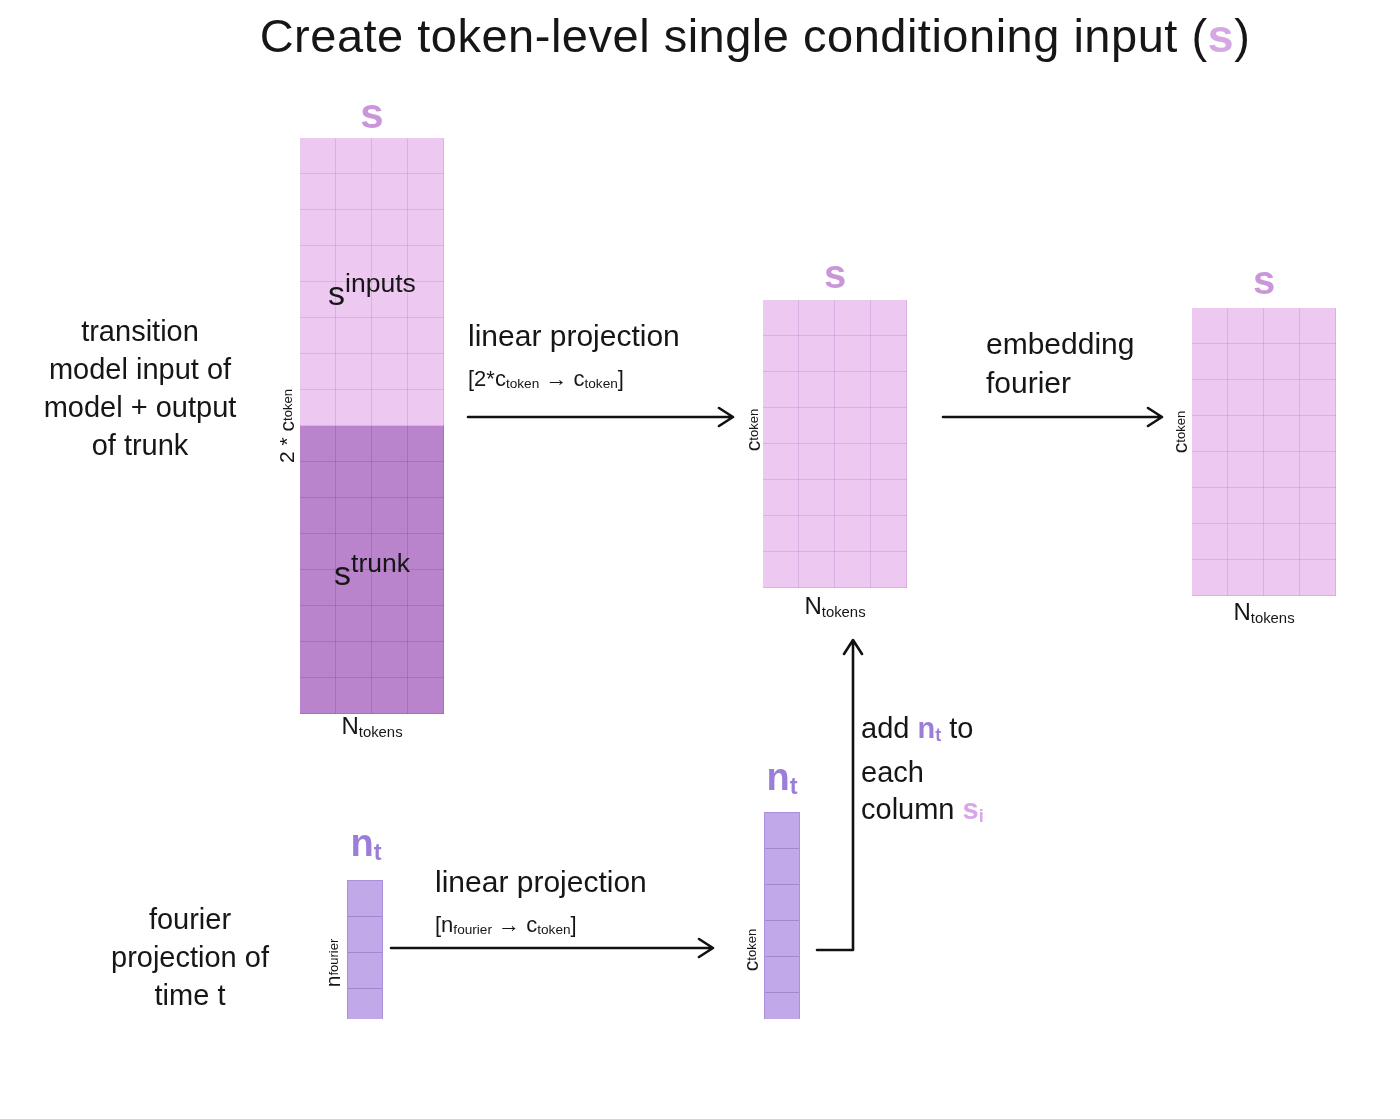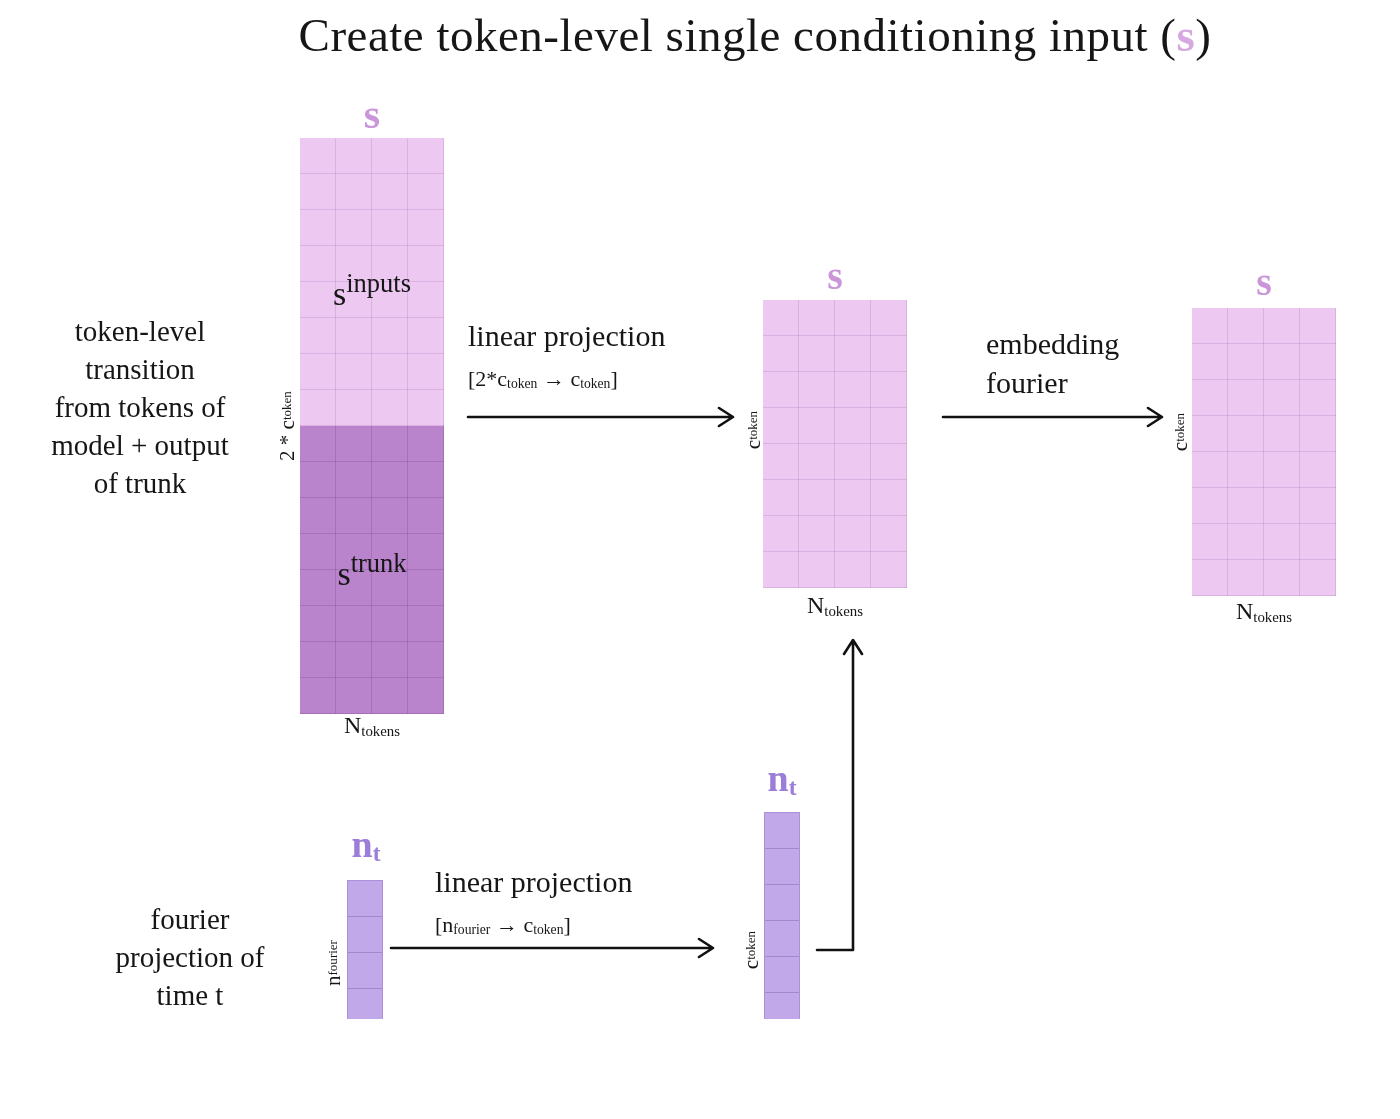--- a/index.html
+++ b/index.html
@@ -1,19 +1,19 @@
 <!DOCTYPE html>
 <html style="--matrix-light: #edc9f2; --matrix-dark: #ba84cc; --vector-fill: #c1a9e9; --vector-border: #ab91d9; --grid-light: rgba(128,52,150,0.17); --grid-dark: rgba(70,10,90,0.16); --grid-vector: rgba(74,34,128,0.25); --s-label: #cb95da; --title-s: #d5a8e2; --nt-label: #9c7ed8; --si-label: #d9a6e8; --text: #161616; --arrow: #111111; --watermark: #c9c7c5;"><head>
 <meta charset="utf-8">
 <style>
   html,body { margin:0; padding:0; background:#ffffff; }
   .canvas {
     position:relative; width:1400px; height:1019px; overflow:hidden;
     background:#ffffff; color:var(--text);
-    font-family:Liberation Serif, serif;
+    font-family:Liberation Sans, sans-serif;
   }
   .abs { position:absolute; }
   .center { text-align:center; }
 
   
   .title { top:8px; left:110px; width:1290px; text-align:center;
            font-size:47px; font-weight:500; letter-spacing:0.5px; color:var(--text); }
   .title .hl { color:var(--title-s); font-weight:700; }
 
   
@@ -81,23 +81,22 @@
   </div>
   <div class="abs rot" style="left:212px;top:412px;width:150px;height:28px;">
     <span>2 * c</span>
       <span class="sb">token</span>
   </div>
   <div class="abs center ntok" style="left:300px;top:712px;width:144px;">
     <span>N</span><span class="sb">tokens</span>
   </div>
 
   <div class="abs note center" style="left:10px;top:312px;width:260px;">
-    <div>token-level</div>
     <div>transition</div>
-    <div>from tokens of</div>
+    <div>model input of</div>
     <div>model + output</div>
     <div>of trunk</div>
   </div>
 
   <div class="abs proj" style="left:468px;top:314px;">
     <div>linear projection</div>
     <div class="formula">
       <span>[2*c</span><span class="sb">token</span><span> → c</span><span class="sb">token</span><span>]</span>
     </div>
   </div>
@@ -151,20 +150,29 @@
 
   <div class="abs center nt-head" style="left:746px;top:756px;width:72px;font-size:38px;">
     <span>n</span><span class="sb">t</span>
   </div>
   <div class="grid vec" style="left:764px;top:812px;width:36px;height:288px;"></div>
   <div class="abs rot" style="left:701px;top:937px;width:100px;height:26px;">
     <span>c</span>
       <span class="sb">token</span>
   </div>
 
+  <div class="abs note" style="left:861px;top:710px;line-height:37px;">
+    <div>
+      <span>add </span><span class="nt-inline"><span>n</span><span class="sb">t</span></span><span> to</span>
+    </div>
+    <div>each</div>
+    <div>
+      <span>column </span><span class="si-inline"><span>s</span><span class="sb">i</span></span>
+    </div>
+  </div>
 
   <svg class="arrows" width="1400" height="1119" viewBox="0 0 1400 1119">
     <path d="M468 417 H731 M719 408 L733 417 L719 426"></path>
     <path d="M943 417 H1160 M1148 408 L1162 417 L1148 426"></path>
     <path d="M391 948 H711 M699 939 L713 948 L699 957"></path>
     <path d="M817 950 H853 V642 M844 654 L853 640 L862 654"></path>
   </svg>
 
   <div class="abs watermark" style="left:1140px;top:1042px;">知乎 @小李</div>
 

